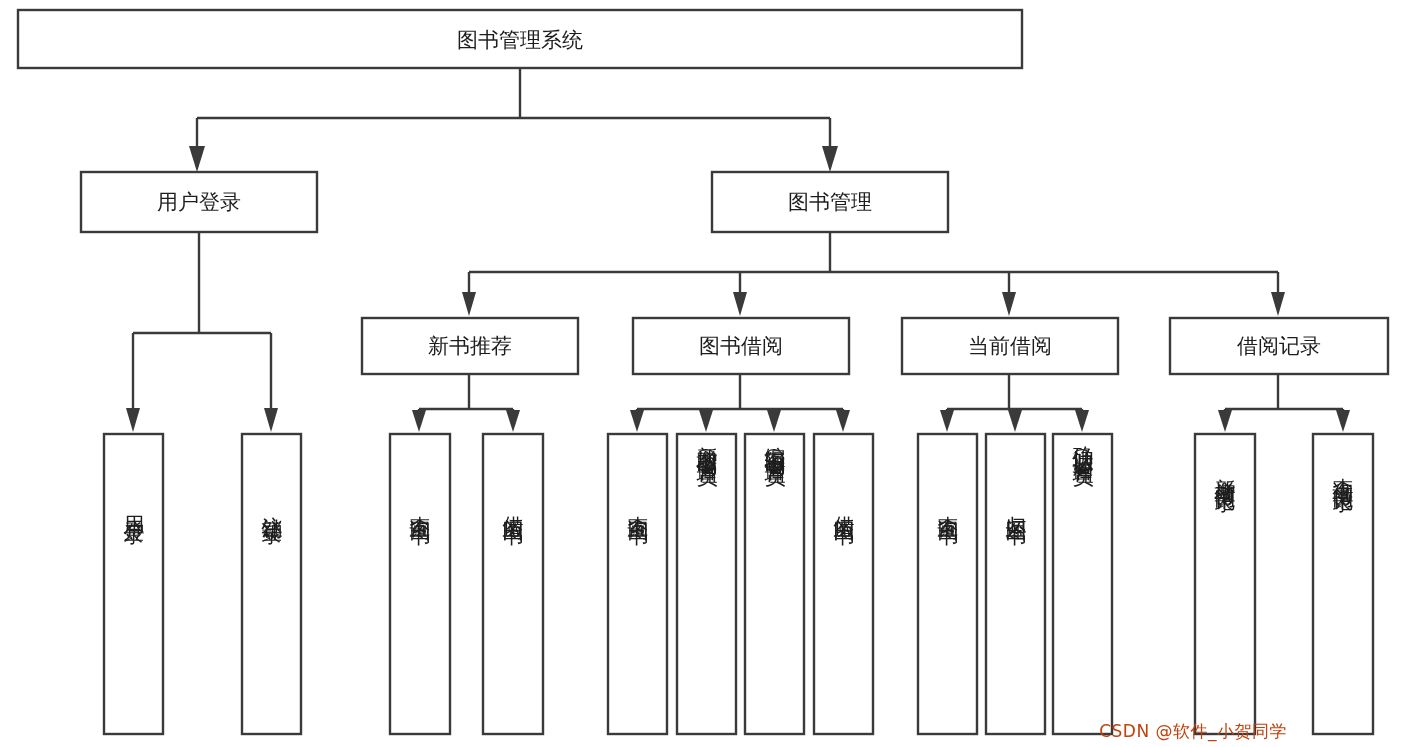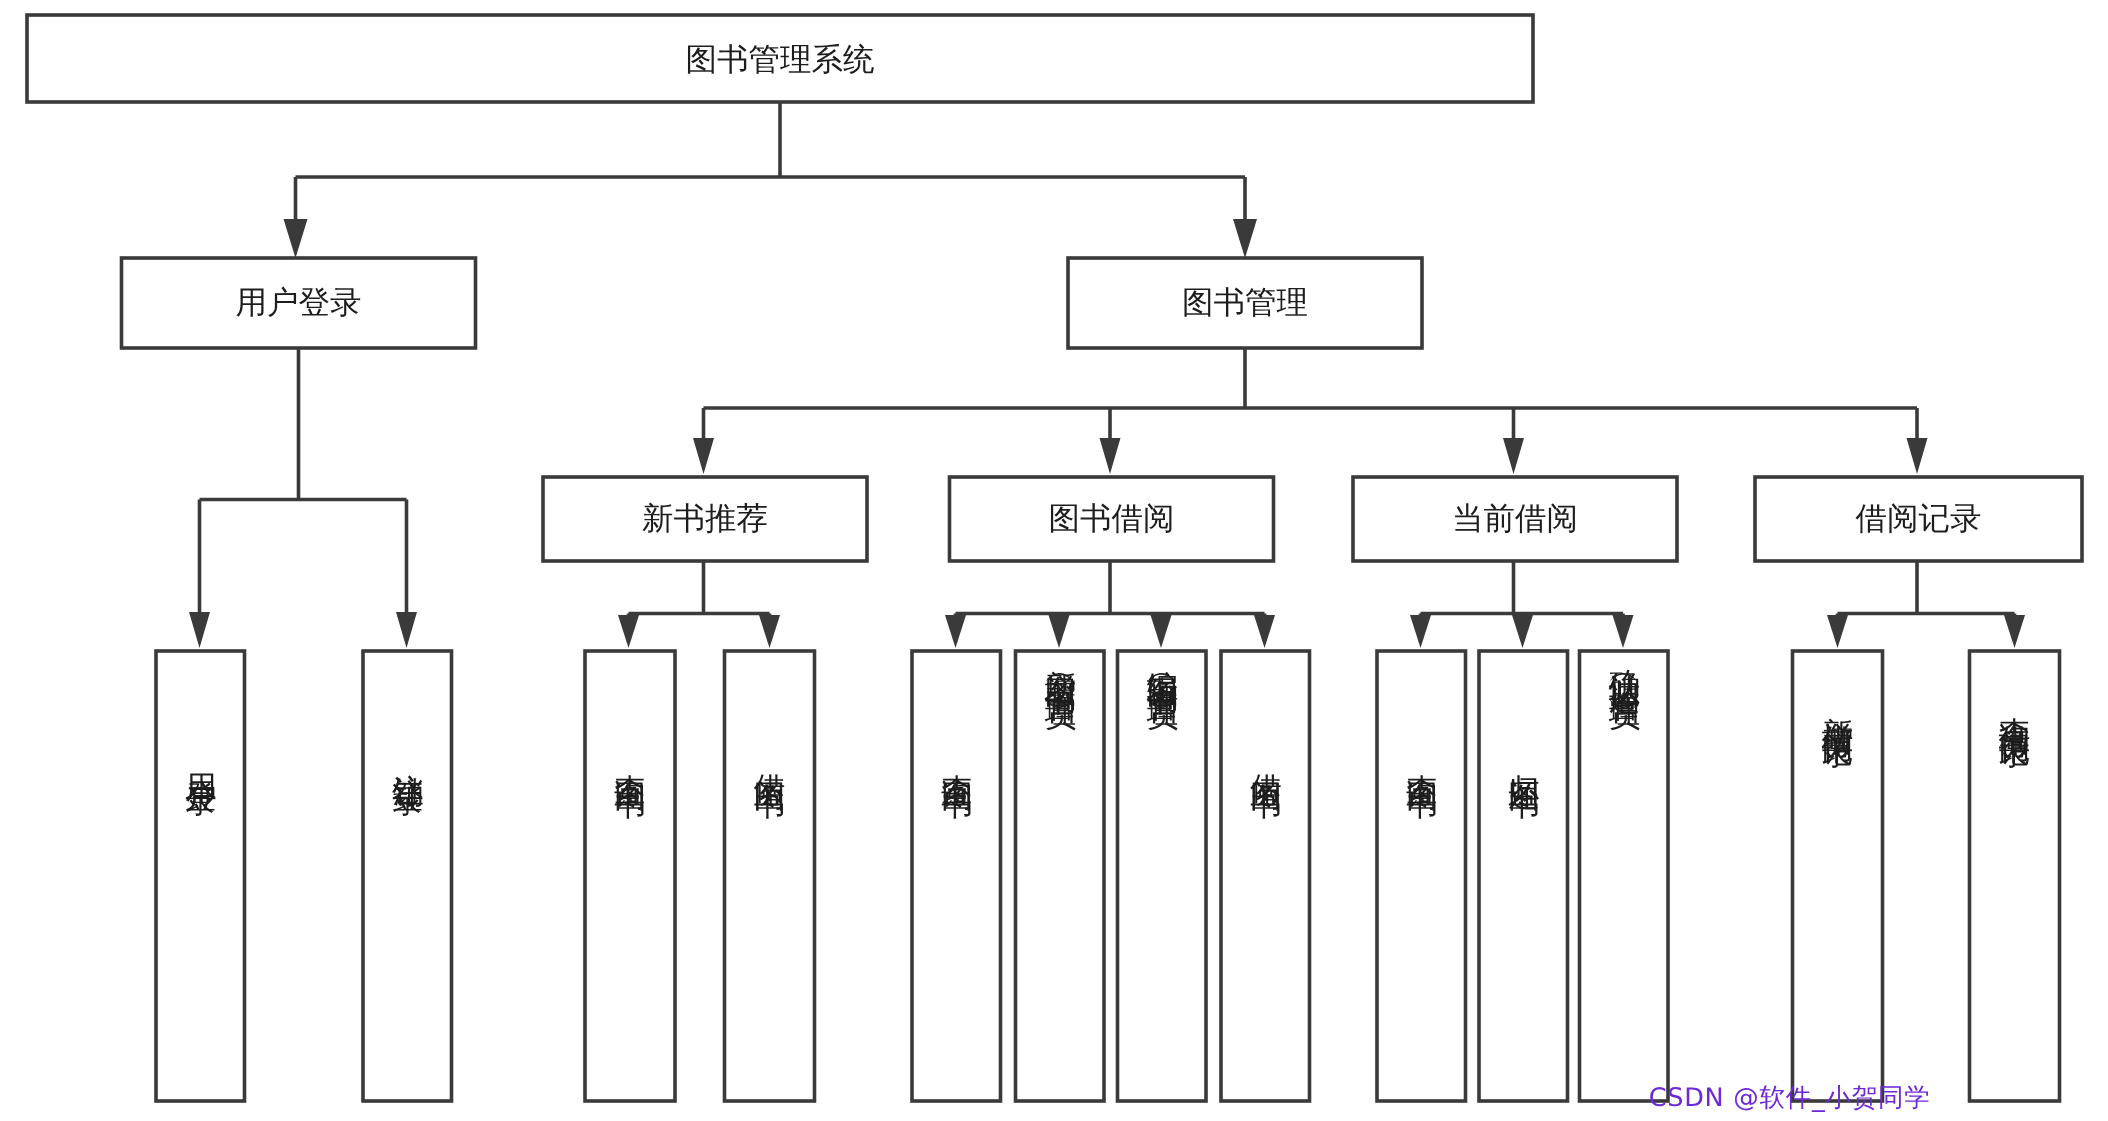--- a/index.html
+++ b/index.html
@@ -53,21 +53,21 @@
   .arrow-head {
     fill: #3a3a3a;
     stroke: none;
   }
   .watermark {
     position: absolute;
     right: 8px;
     bottom: 4px;
     font-family: "DejaVu Sans", "Liberation Sans", sans-serif;
     font-size: 17px;
-    color: #6d28d9;
+    color: #c2410c;
     letter-spacing: 0.5px;
     white-space: nowrap;
     pointer-events: none;
   }
 </style>
 </head>
 <body>
 
 <div id="diagram-root">
   <svg class="chart" viewBox="0 0 1405 747" xmlns="http://www.w3.org/2000/svg">

